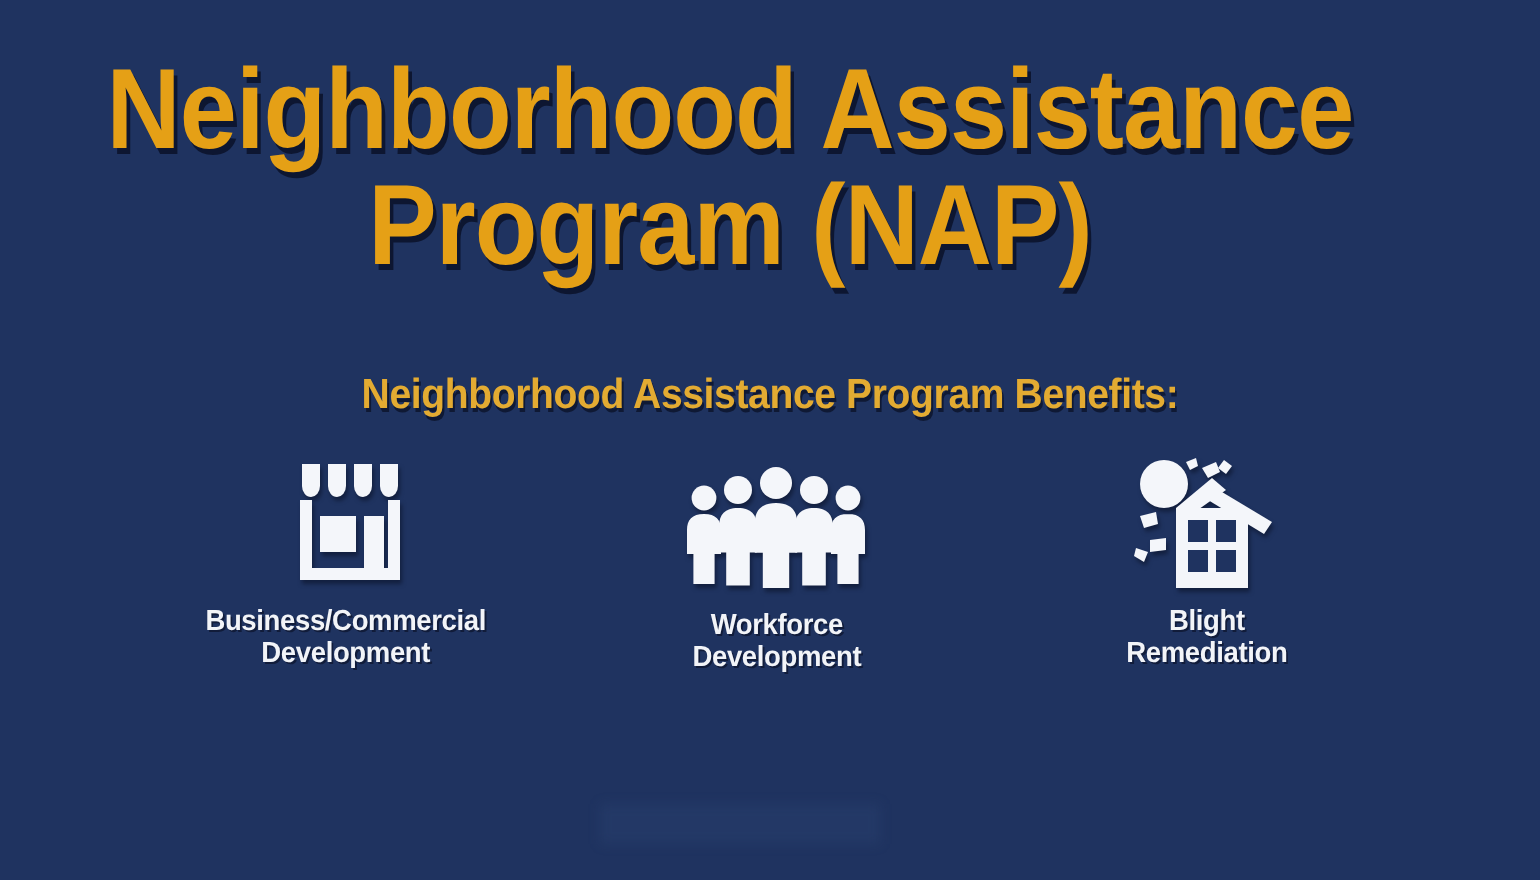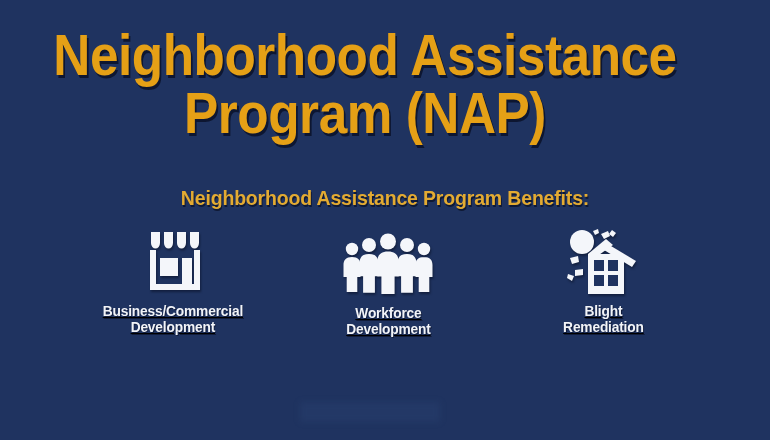--- a/index.html
+++ b/index.html
@@ -72,21 +72,20 @@
     width: 580px;
     display: flex;
     align-items: flex-start;
     justify-content: space-between;
   }
   .benefit {
     display: flex;
     flex-direction: column;
     align-items: center;
     width: 150px;
-    text-decoration: underline;
   }
   .benefit-icon {
     height: 68px;
     display: flex;
     align-items: flex-end;
     justify-content: center;
     filter: drop-shadow(1px 2px 1px rgba(8,14,34,0.55));
   }
   .benefit-label {
     margin-top: 9px;

